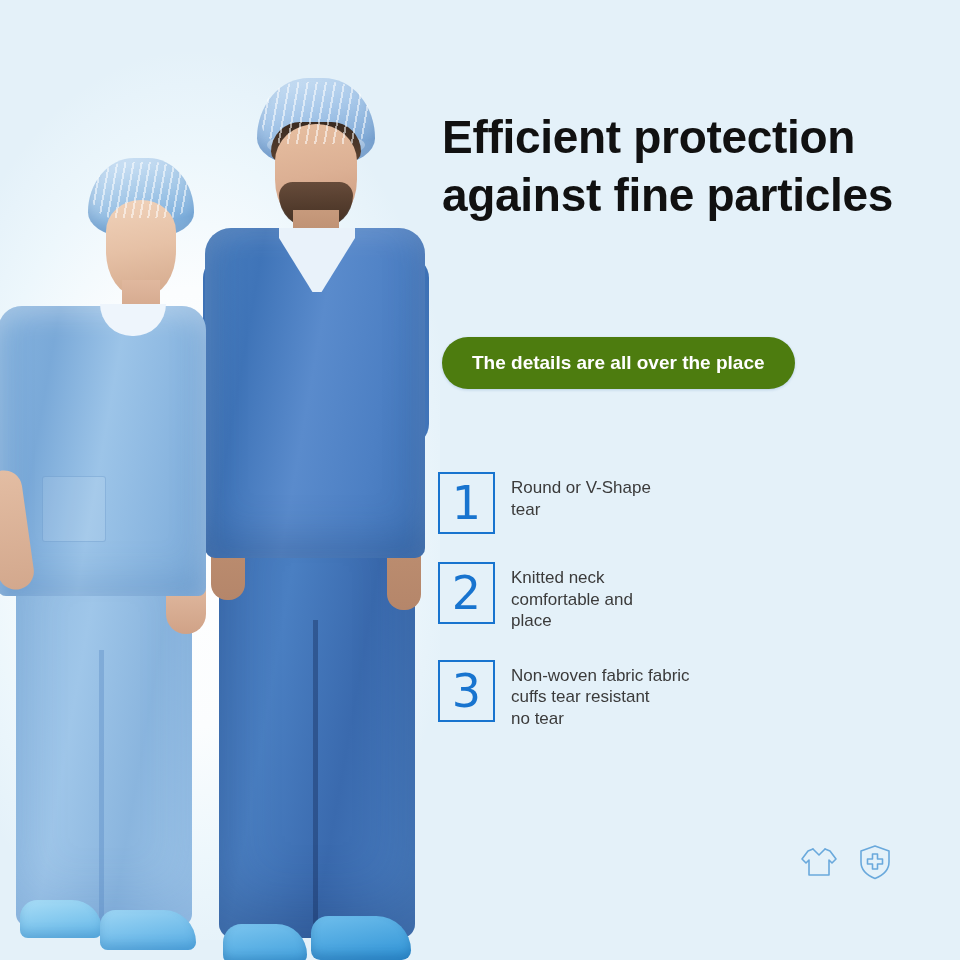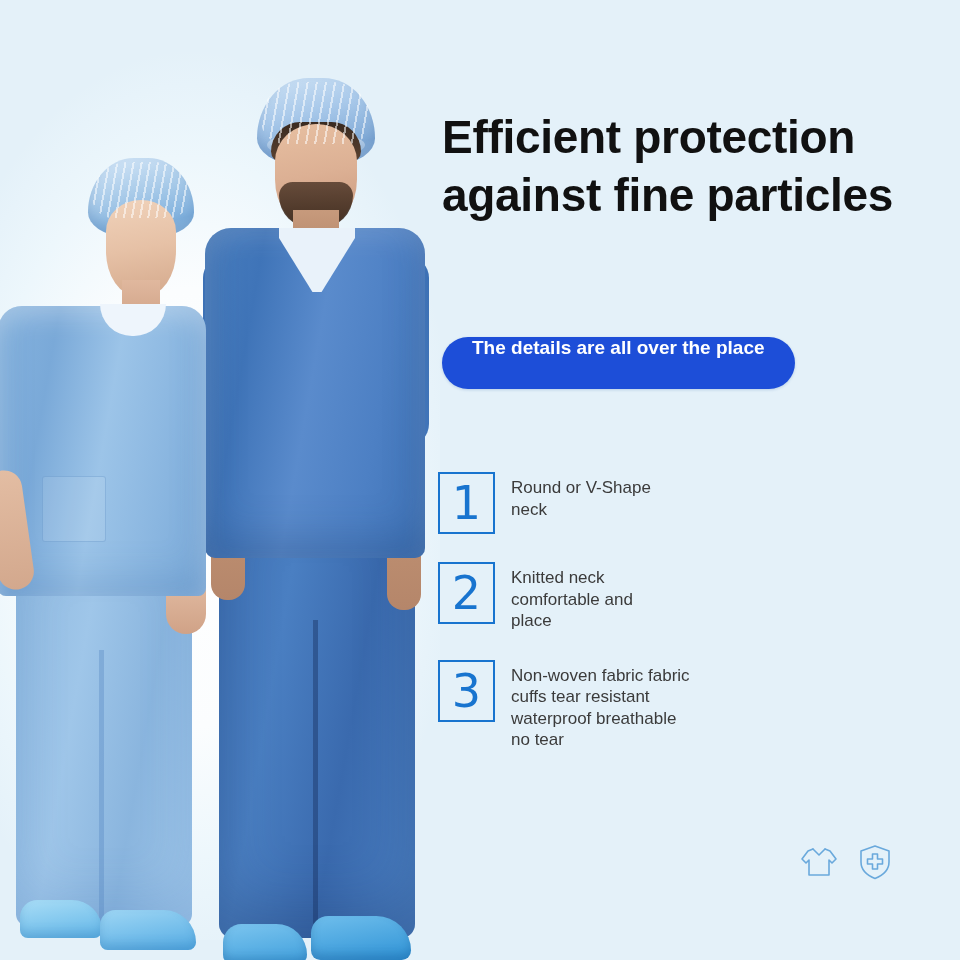--- a/index.html
+++ b/index.html
@@ -151,23 +151,23 @@
 
   
   .headline{
     position:absolute;left:442px;top:108px;width:470px;
     font-size:46px;line-height:58px;font-weight:700;color:#111111;
     letter-spacing:-.3px;
   }
   .pill{
     position:absolute;left:442px;top:337px;
     height:52px;padding:0 30px;border-radius:26px;
-    background:#1d4ed8;color:#ffffff;
+    background:#4d7c0f;color:#ffffff;
     font-size:19px;font-weight:700;
-    display:flex;align-items:flex-start;justify-content:center;
+    display:flex;align-items:center;justify-content:center;
     box-shadow:0 1px 3px rgba(20,80,160,.20);
   }
   .features{position:absolute;left:438px;top:472px;width:300px;}
   .feature{display:flex;align-items:flex-start;margin-bottom:28px;}
   .num-box{
     width:53px;height:58px;flex:0 0 53px;
     border:2px solid #1874cf;background:transparent;
     display:flex;align-items:center;justify-content:center;
     color:#1874cf;font-size:46px;font-weight:400;line-height:1;
     font-family:"DejaVu Sans",sans-serif;
@@ -235,21 +235,21 @@
   </div>
 
   <div class="features">
 
     <div class="feature">
       <div class="num-box">
         <span>1</span>
       </div>
       <div class="feature-text">
         <span>Round or V-Shape</span>
-        <span>neck</span>
+        <span>tear</span>
       </div>
     </div>
 
     <div class="feature">
       <div class="num-box">
         <span>2</span>
       </div>
       <div class="feature-text">
         <span>Knitted neck</span>
         <span>comfortable and</span>
@@ -257,21 +257,20 @@
       </div>
     </div>
 
     <div class="feature">
       <div class="num-box">
         <span>3</span>
       </div>
       <div class="feature-text">
         <span>Non-woven fabric fabric</span>
         <span>cuffs tear resistant</span>
-        <span>waterproof breathable</span>
         <span>no tear</span>
       </div>
     </div>
 
   </div>
 
   <div class="icons">
     <span>
       <svg width="42" height="42" viewBox="0 0 42 42" fill="none" stroke="#6aa9dc" stroke-width="1.6" stroke-linejoin="round" stroke-linecap="round">
         <path d="M15 8 L10 10 L4 18 L8 22 L11 19 L11 34 L31 34 L31 19 L34 22 L38 18 L32 10 L27 8"></path>

